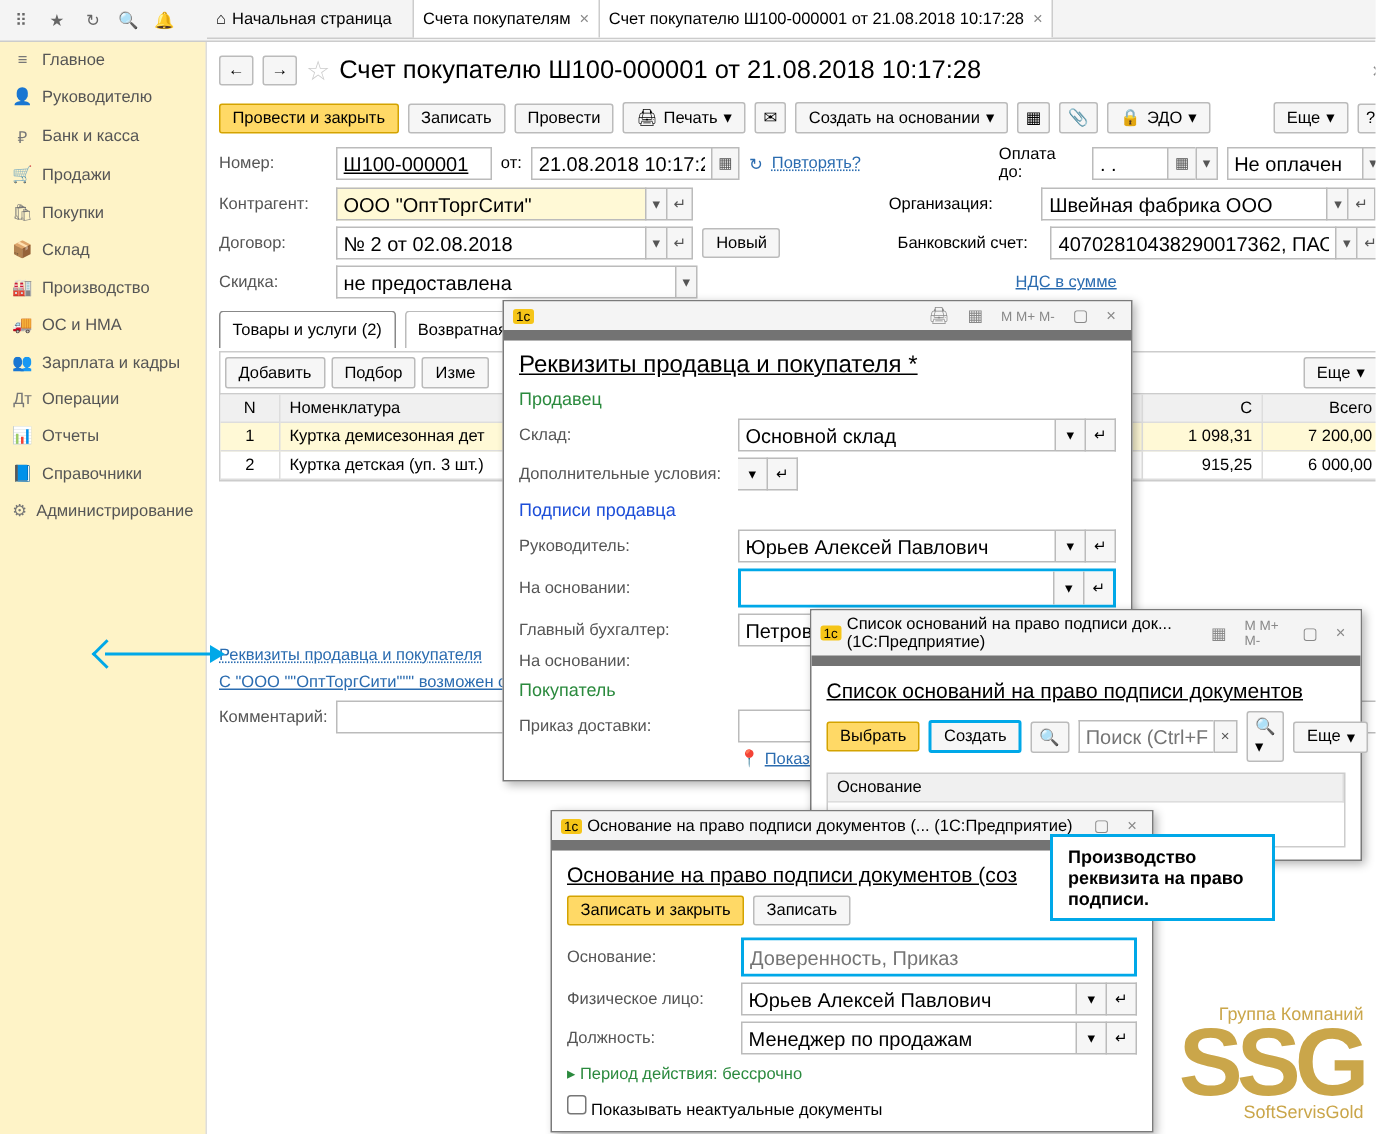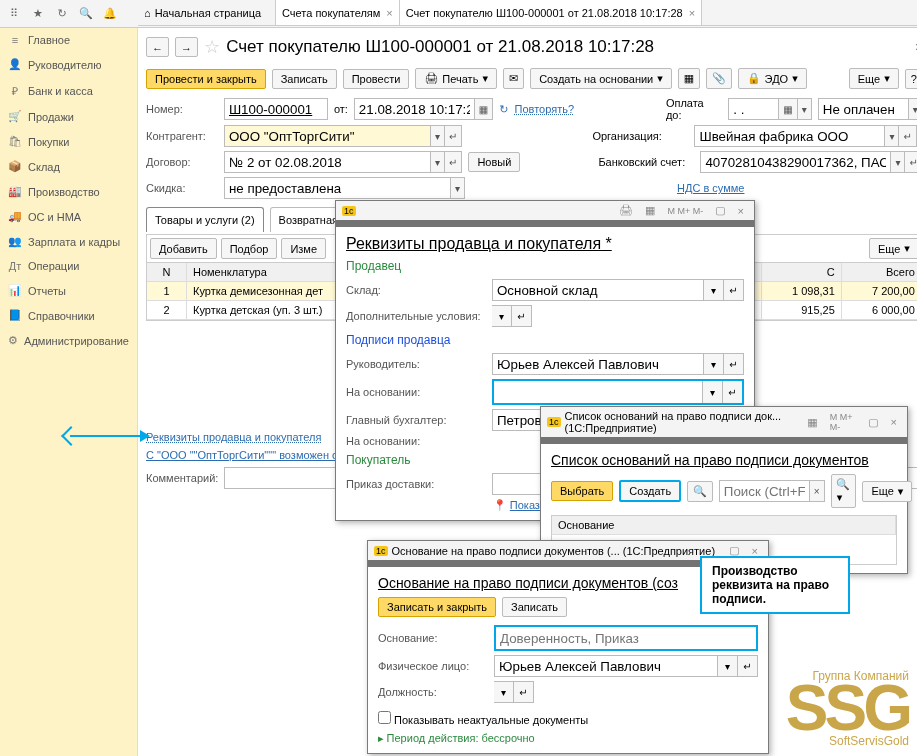--- a/index.html
+++ b/index.html
@@ -433,26 +433,27 @@
         <span class="dlg-label" style="width:110px">Физическое лицо:</span>
         <div class="dlg-input">
           <input value="Юрьев Алексей Павлович" style="">
           <span class="addon">▾</span>
           <span class="addon">↵</span>
         </div>
       </div>
     <div class="dlg-row">
         <span class="dlg-label" style="width:110px">Должность:</span>
         <div class="dlg-input">
-          <span class="addon">▾</span>
-          <span class="addon">↵</span>
-        </div>
-      </div>
+          <input value="Менеджер по продажам" style="">
+          <span class="addon">▾</span>
+          <span class="addon">↵</span>
+        </div>
+      </div>
+    <div style="margin-top:6px;color:#2b8a3e"><span>▸</span> <span class="link" style="color:#2b8a3e;text-decoration:none">Период действия: бессрочно</span></div>
     <div style="margin-top:8px"><input type="checkbox" style=""> <span>Показывать неактуальные документы</span></div>
-    <div style="margin-top:6px;color:#2b8a3e"><span>▸</span> <span class="link" style="color:#2b8a3e;text-decoration:none">Период действия: бессрочно</span></div>
   </div>
 </div>
 
 <div class="callout" style="left:700px;top:556px;width:150px;"><span style="white-space:pre-line">Производство
 реквизита на право
 подписи.</span></div>
 
 <div class="watermark">
   <div class="small">Группа Компаний</div>
   <div class="big">SSG</div>

